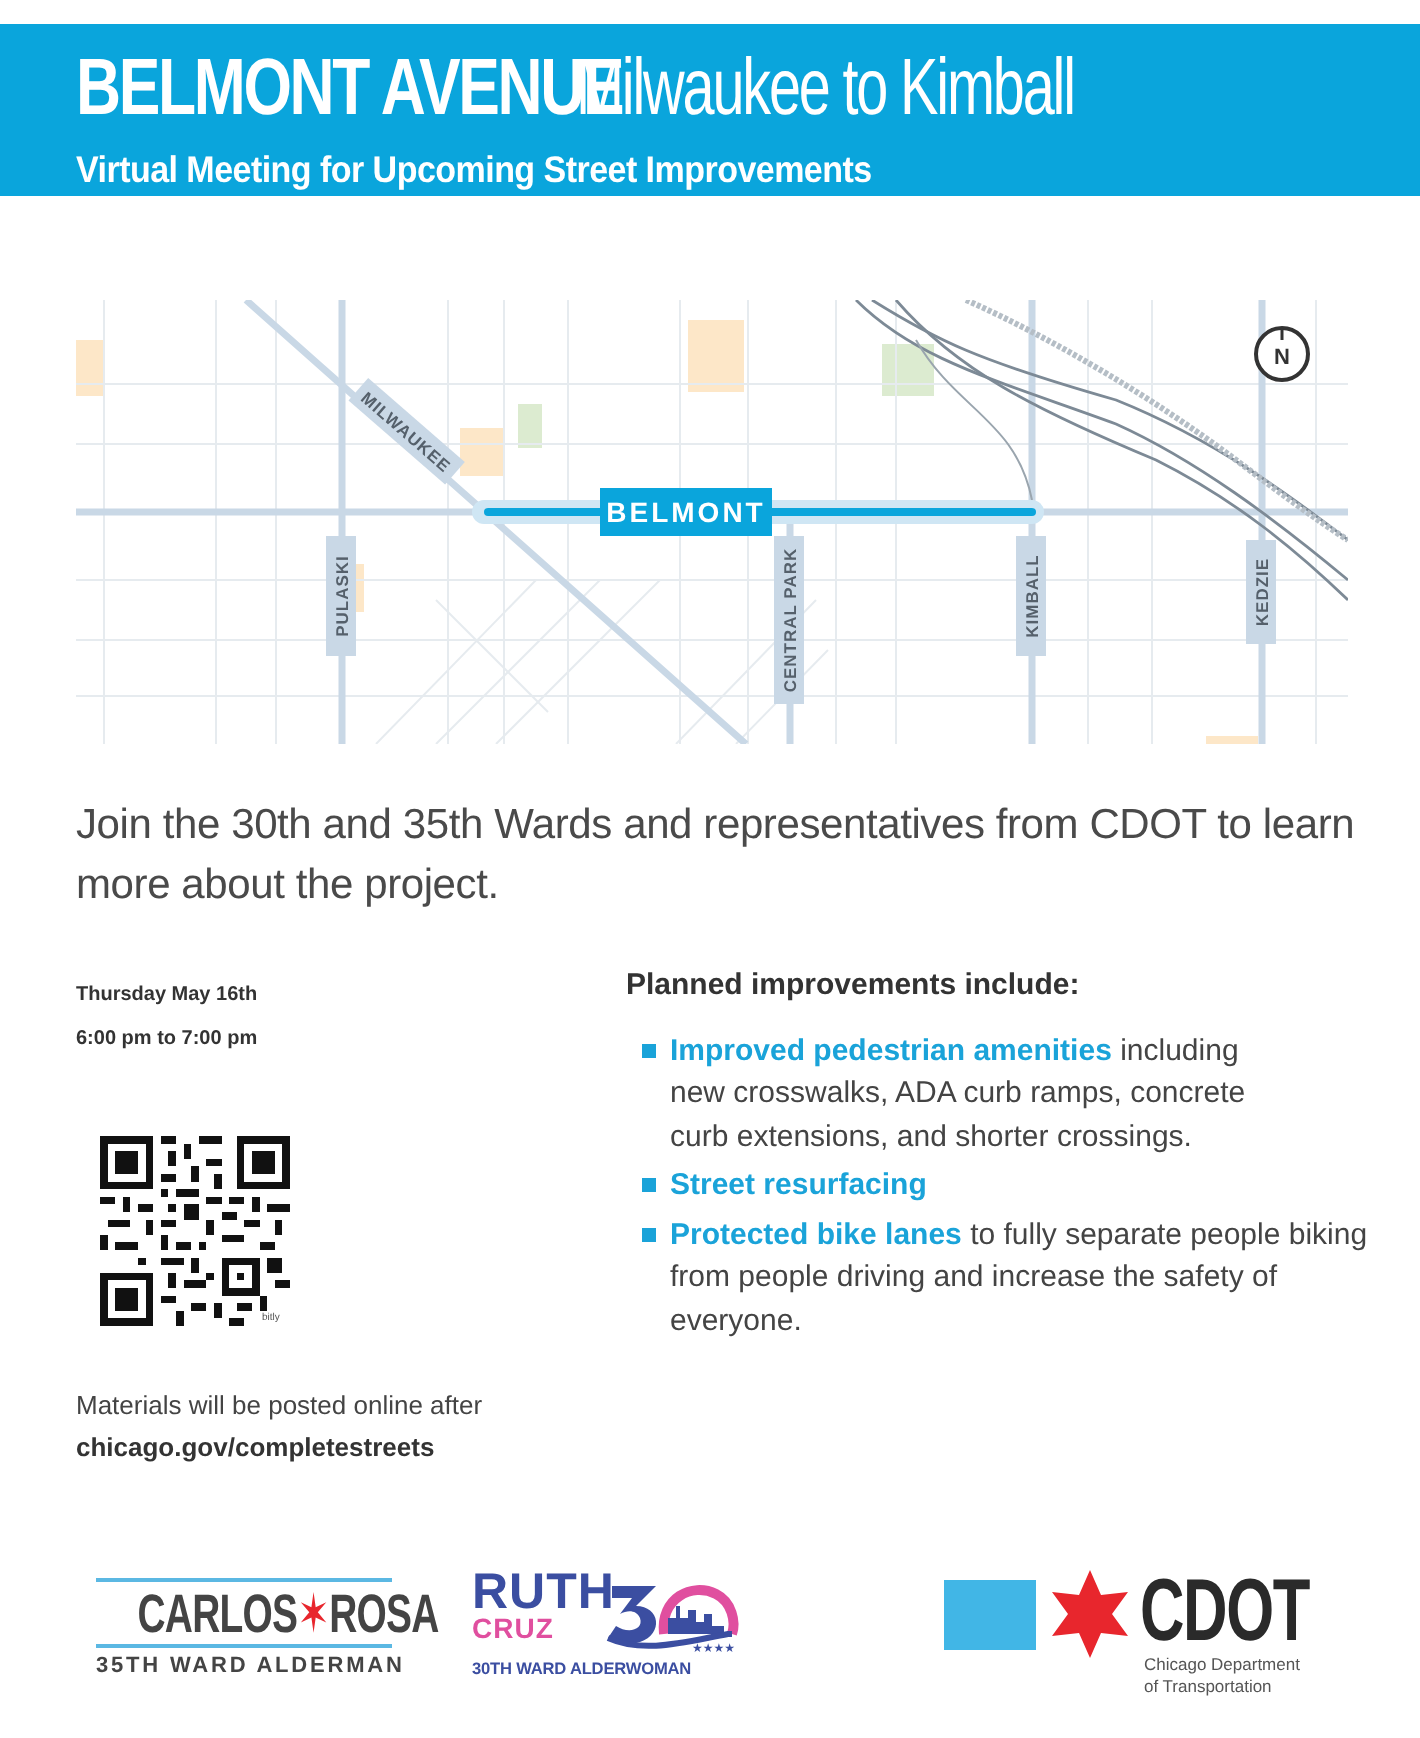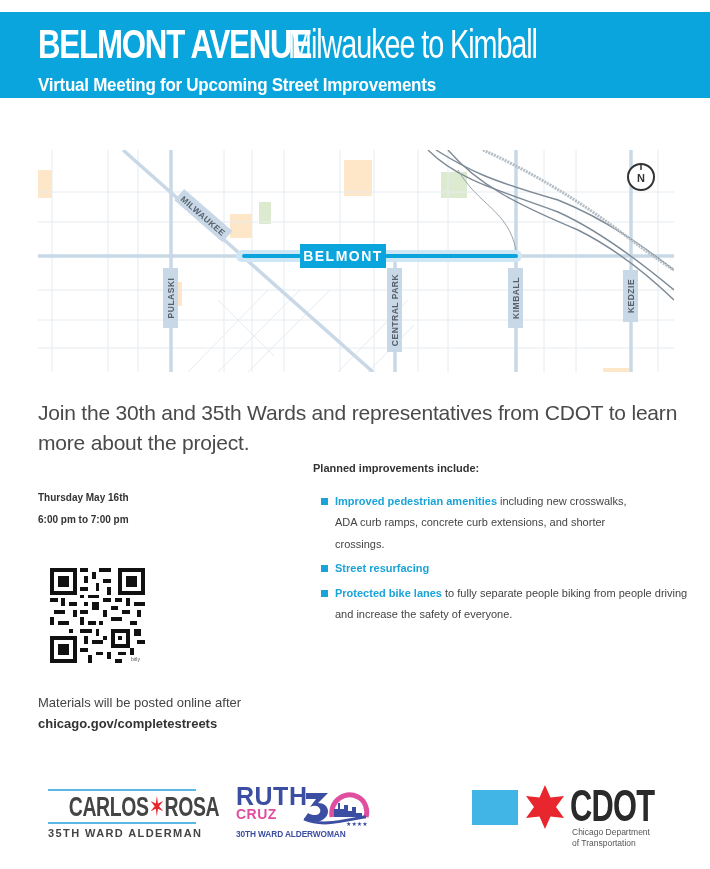--- a/index.html
+++ b/index.html
@@ -20,21 +20,21 @@
   .event { position: absolute; left: 38px; top: 487px; font-size: 10px; line-height: 22px; color: #333; }
   .event .b { font-weight: bold; }
   .event .url { font-weight: normal; color: #444; }
 
   .qr { position: absolute; left: 50px; top: 568px; width: 95px; height: 95px; }
   .qr-tag { position: absolute; left: 131px; top: 656px; font-size: 5px; color: #555; }
 
   .materials { position: absolute; left: 38px; top: 692px; font-size: 13px; line-height: 21px; color: #444; }
   .materials .link { font-weight: bold; color: #333; }
 
-  .improve { position: absolute; left: 313px; top: 458px; width: 395px; font-size: 11px; line-height: 21.5px; color: #444; }
+  .improve { position: absolute; left: 313px; top: 482px; width: 395px; font-size: 15px; line-height: 21.5px; color: #444; }
   .improve .heading { font-weight: bold; color: #333; margin-bottom: 11px; }
   .improve ul { list-style: none; }
   .improve li { position: relative; padding-left: 22px; margin-bottom: 3px; }
   .improve li .bullet { position: absolute; left: 8px; top: 7px; width: 7px; height: 7px; background: #1aa3d9; }
   .improve li .hl { color: #1aa3d9; font-weight: bold; }
 
   .logo-rosa { position: absolute; left: 48px; top: 789px; width: 148px; }
   .logo-rosa .rule { height: 2px; background: #5bb8e3; }
   .logo-rosa .name { font-weight: bold; font-size: 27px; color: #444; letter-spacing: -0.5px; line-height: 28px; text-align: center; transform: scaleX(0.72); transform-origin: center; white-space: nowrap; margin: 2px 0 1px; }
   .logo-rosa .name .star { color: #e8262d; }

